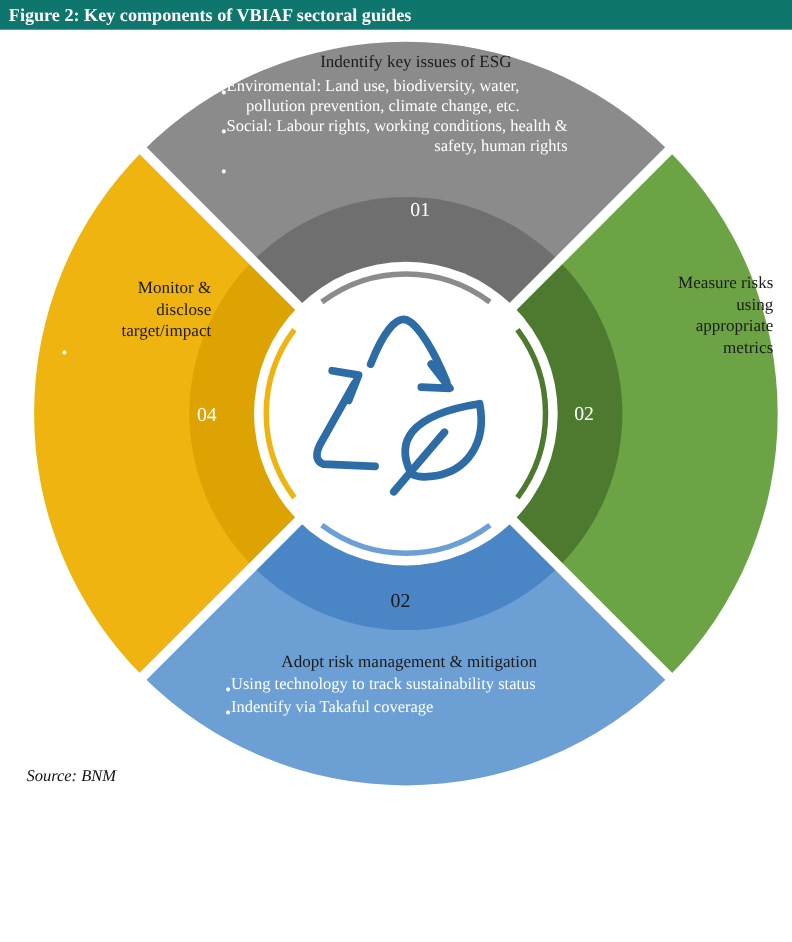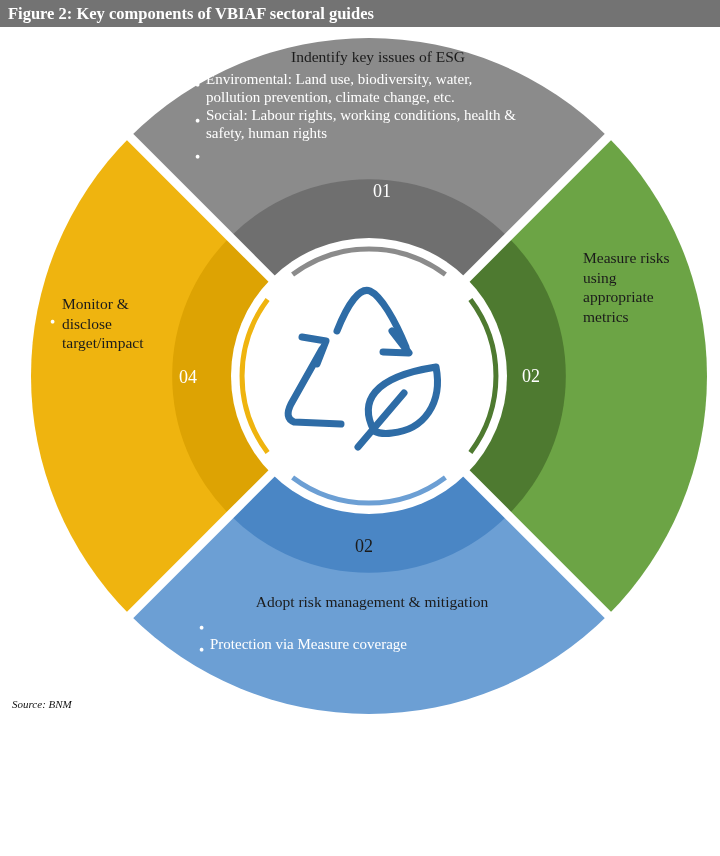--- a/index.html
+++ b/index.html
@@ -1,37 +1,37 @@
 <!DOCTYPE html>
 <html><head>
 <meta charset="utf-8">
 <style>
   html,body{margin:0;padding:0;background:#fff;}
   body{width:720px;height:856px;overflow:hidden;position:relative;
        font-family:"Liberation Serif","DejaVu Serif",serif;}
   .stage{position:absolute;inset:0;width:720px;height:856px;}
-  .hdr{position:absolute;left:0;top:0;width:720px;height:27px;background:#737373;
+  .hdr{position:absolute;left:0;top:0;width:720px;height:27px;background:#0f766e;
        color:#fff;font-weight:bold;font-size:16.5px;line-height:27px;padding-left:8px;
        box-sizing:border-box;}
   svg.diagram{position:absolute;left:0;top:0;}
-  .abs{position:absolute;}
+  .abs{position:absolute;text-align:right;}
   .qtitle{color:#1b1b1b;font-size:15.5px;line-height:19.5px;white-space:pre-line;}
   .qtitle.center{text-align:center;line-height:20px;}
   .bullets{font-size:15px;color:#fff;}
   .blt{display:flex;}
   .blt .dot{flex:none;width:11px;}
   .blt .dot::before{content:"\25CF";font-size:8.5px;position:relative;top:3px;}
   .blt .txt{white-space:pre-line;}
   .b18 .blt{line-height:18px;}
   .b18a .blt{line-height:18px;}
   .b175 .blt{line-height:17.5px;}
   .b20 .blt{line-height:20px;}
   .num{position:absolute;transform:translate(-50%,-50%);font-size:18px;color:#fff;}
   .num.dark{color:#1b1b1b;}
-  .src{position:absolute;left:12px;top:698px;font-style:italic;font-size:11px;color:#111;}
+  .src{position:absolute;left:24px;top:698px;font-style:italic;font-size:15px;color:#111;}
 </style>
 </head>
 <body>
 
 <div class="stage">
 
   <div class="hdr">
     <span>Figure 2: Key components of VBIAF sectoral guides</span>
   </div>
 
@@ -93,28 +93,29 @@
 metrics</div>
   <div class="abs bullets b18a" style="left:571px;top:325px;width:130px;">
   </div>
   <div class="num" style="left:531px;top:376px;">02</div>
 
   <div class="num dark" style="left:364px;top:546px;">02</div>
   <div class="abs qtitle center" style="left:172px;top:592px;width:400px;">Adopt risk management &amp; mitigation</div>
   <div class="abs bullets b20" style="left:199px;top:612px;width:360px;">
     <div class="blt">
         <span class="dot"></span>
+        <span class="txt">Using technology to track sustainability status</span>
       </div>
     <div class="blt">
         <span class="dot"></span>
-        <span class="txt">Protection via Measure coverage</span>
+        <span class="txt">Indentify via Takaful coverage</span>
       </div>
   </div>
 
-  <div class="abs qtitle" style="left:62px;top:252px;width:130px;margin-top:42px;">Monitor &amp;
+  <div class="abs qtitle" style="left:62px;top:252px;width:130px;">Monitor &amp;
 disclose
 target/impact</div>
   <div class="abs bullets b175" style="left:50px;top:308px;width:135px;">
     <div class="blt">
         <span class="dot"></span>
       </div>
   </div>
   <div class="num" style="left:188px;top:377px;">04</div>
 
   <div class="src">Source: BNM</div>

